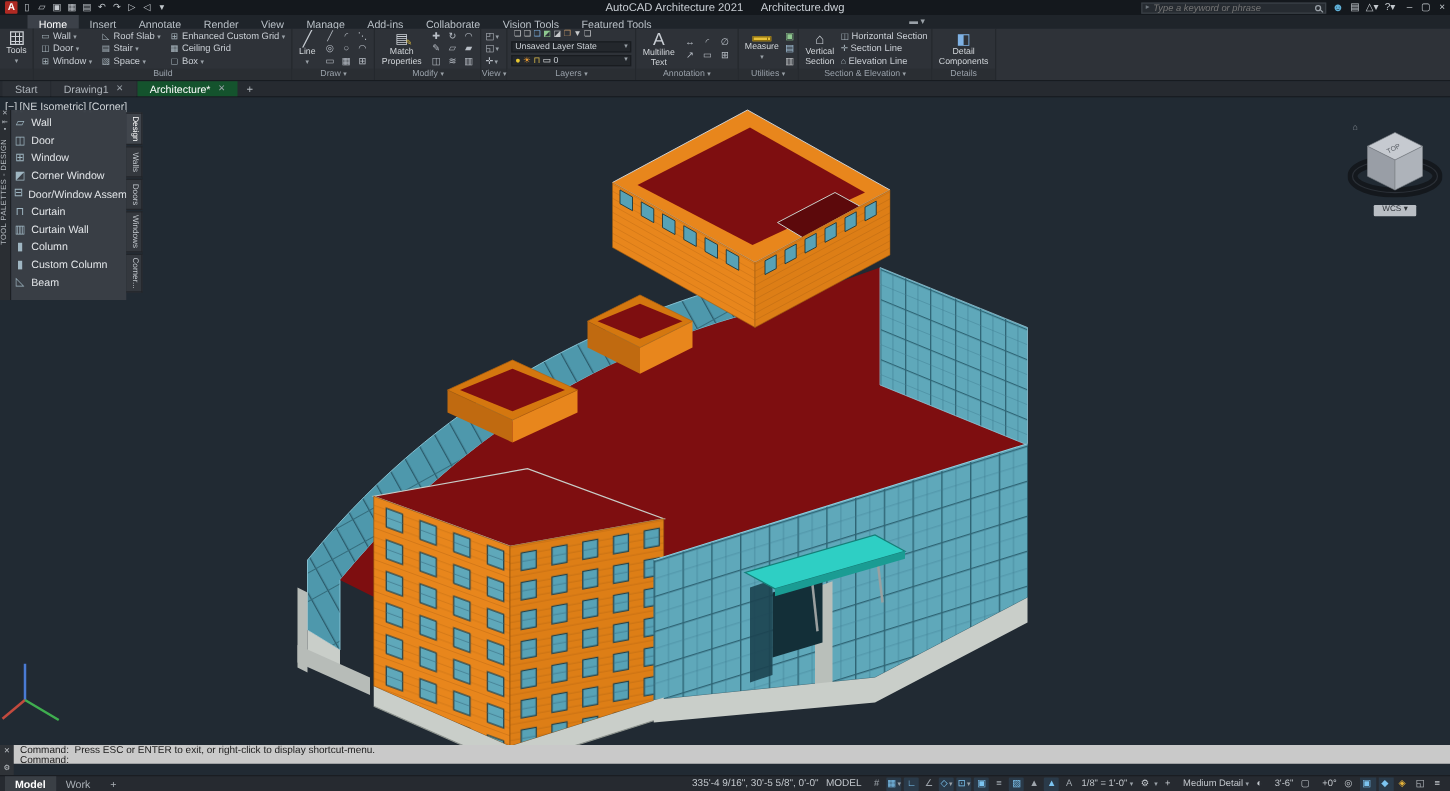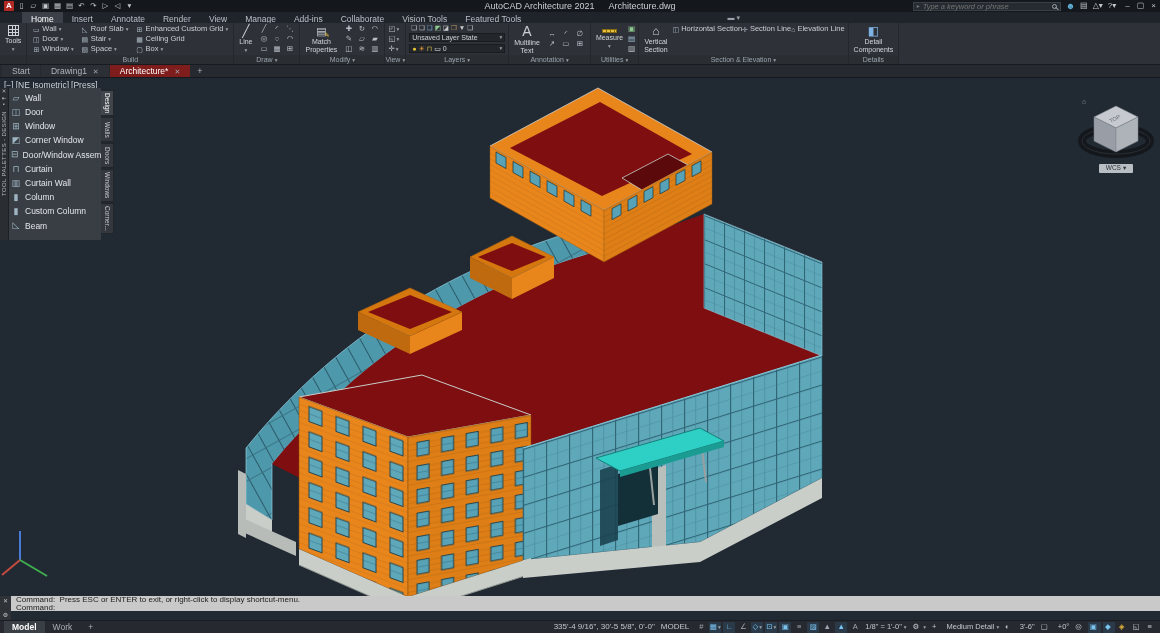--- a/index.html
+++ b/index.html
@@ -42,29 +42,29 @@
 .mgrid{display:grid;grid-template-columns:repeat(3,13px);grid-auto-rows:10px;align-content:center}
 .mini{display:flex;align-items:center;justify-content:center;font-size:7.5px;color:#B9BFC7}
 .vcol{display:flex;flex-direction:column;justify-content:space-around}
 .vrow{display:flex;align-items:center;gap:1px;font-size:7.5px;color:#B9BFC7}
 .lcol{display:flex;flex-direction:column;justify-content:space-between;width:96px;padding:1px 0}
 .lrow1{display:flex;gap:2px;padding:0 2px}
 .lrow1 span{font-size:6.5px}
 .lfield{height:9px;background:#23272C;border:1px solid #191C20;font-size:7px;color:#CDD2D7;display:flex;align-items:center;gap:2px;padding:0 2px}
 .lfield .fa{margin-left:auto;font-size:5.5px;color:#9AA1A8}
 .ruler{width:15px;height:4px;background:#E8C23A;border:1px solid #8A6D10;background-image:linear-gradient(to right,transparent 3px,#8A6D10 3px,#8A6D10 3.6px,transparent 3.6px,transparent 7px,#8A6D10 7px,#8A6D10 7.6px,transparent 7.6px,transparent 11px,#8A6D10 11px,#8A6D10 11.6px,transparent 11.6px)}
-.scol{display:flex;justify-content:space-around}
+.scol{display:flex;flex-direction:column;justify-content:space-around}
 .sitem{height:10px;display:flex;align-items:center;gap:2px;font-size:7.5px;color:#C9CED4;white-space:nowrap}
 .sic{font-size:7px;color:#A9B6BE}
 .mpicon{position:relative;font-size:11px;color:#C9CED4}
 .mpicon i{position:absolute;right:-3px;bottom:-1px;font-style:normal;font-size:6px;color:#E8C23A}
 
 .doctabs{top:65px;height:13px;background:#262A30;display:flex;align-items:stretch;padding-left:2px;gap:1px;border-bottom:1px solid #15191e}
 .doctab{display:flex;align-items:center;gap:6px;padding:0 10px;background:#2C3036;color:#AEB4BA;font-size:8.5px}
-.doctab.active{background:#7f1d1d;color:#fff}
+.doctab.active{background:#14532d;color:#fff}
 .doctab .x{display:none;font-size:7px;color:#9AA1A8}
 .doctab.closable .x{display:inline}
 .addtab{display:flex;align-items:center;padding:0 6px;color:#AEB4BA;font-size:9px}
 
 .canvas{top:78px;height:518px;background:#212A33}
 .bsvg{position:absolute;left:0;top:0}
 .vplabel{position:absolute;left:4px;top:3px;color:#CFD4D8;font-size:8.5px;display:flex;gap:2px}
 
 .palette{position:absolute;left:0;top:10px;display:flex;align-items:stretch;height:152px}
 .pstrip{width:9px;background:#2A2E33;border-right:1px solid #1C1F23;display:flex;flex-direction:column;align-items:center;padding-top:1px;gap:1px}
@@ -579,21 +579,21 @@
       <g>
         <line x1="20" y1="560" x2="20" y2="531" stroke="#4A7BD4" stroke-width="2"></line>
         <line x1="20" y1="560" x2="2" y2="575" stroke="#C34A3E" stroke-width="2"></line>
         <line x1="20" y1="560" x2="47" y2="576" stroke="#3FAE4F" stroke-width="2"></line>
       </g>
     </svg>
 
     <div class="vplabel">
       <span>[−]</span>
       <span>[NE Isometric]</span>
-      <span>[Press]</span>
+      <span>[Corner]</span>
     </div>
 
     <div class="palette">
       <div class="pstrip">
         <span class="pi">✕</span>
         <span class="pi">⇤</span>
         <span class="pi">▪</span>
         <span class="vtxt">TOOL PALETTES - DESIGN</span>
       </div>
       <div class="pbodyp">

